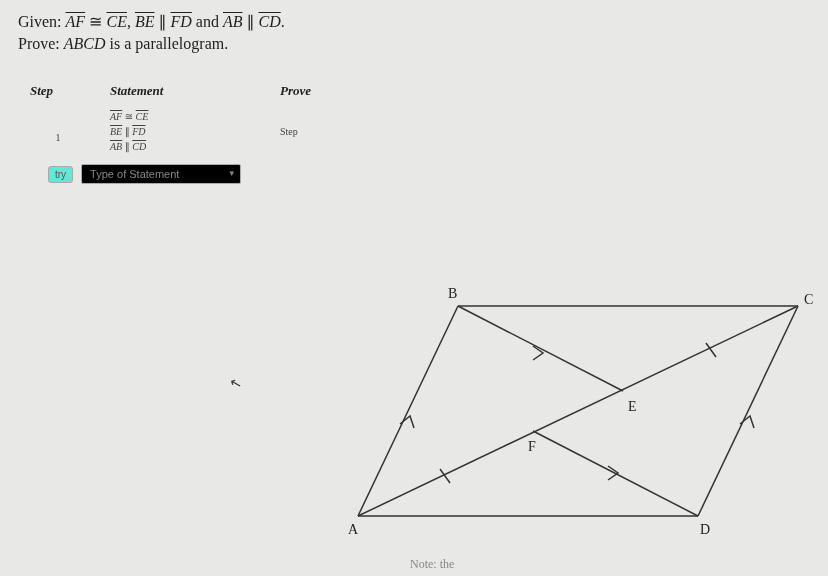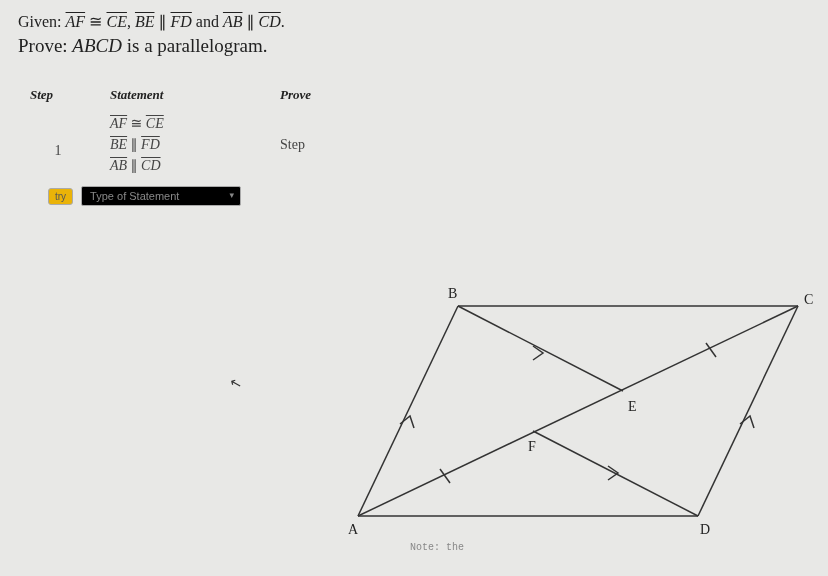--- a/index.html
+++ b/index.html
@@ -15,21 +15,21 @@
       color: #333;
       padding: 12px 18px;
       position: relative;
     }
     .given-line {
       font-size: 16px;
       margin-bottom: 4px;
       color: #222;
     }
     .prove-line {
-      font-size: 19px;
+      font-size: 16px;
       margin-bottom: 24px;
       color: #222;
     }
     .overline {
       text-decoration: overline;
       font-style: italic;
     }
     .math-it {
       font-style: italic;
     }
@@ -39,32 +39,32 @@
     }
     .proof-table th {
       text-align: left;
       font-weight: bold;
       font-size: 13px;
       padding: 6px 12px 10px 12px;
       color: #222;
       font-style: italic;
     }
     .proof-table td {
-      font-size: 14px;
+      font-size: 10px;
       padding: 2px 12px;
       vertical-align: middle;
       color: #444;
     }
     .step-col { width: 80px; text-align: center; }
     .stmt-col { width: 170px; }
     .reason-col { width: 160px; }
     .row1 td.step-col { padding-top: 14px; }
     .btn-try {
       display: inline-block;
-      background: #eab308;
+      background: #5eead4;
       border: 1px solid #aaa;
       border-radius: 3px;
       font-size: 10px;
       padding: 2px 6px;
       color: #555;
       margin-right: 4px;
       cursor: pointer;
       font-family: Arial, sans-serif;
     }
     .type-select {
@@ -102,25 +102,25 @@
     .cursor-icon {
       position: absolute;
       left: 230px;
       top: 375px;
       font-size: 14px;
       color: #333;
       transform: rotate(-15deg);
     }
     .note-text {
       position: absolute;
-      bottom: 23px;
+      bottom: 4px;
       left: 410px;
-      font-size: 10px;
+      font-size: 12px;
       color: #888;
-      font-family: Liberation Mono, monospace;
+      font-family: Liberation Serif, serif;
     }
     .pt-label {
       font-family: Georgia, serif;
       font-size: 14px;
       fill: #222;
     }
     svg line, svg path {
       stroke: #333;
       stroke-width: 1.5;
       fill: none;

